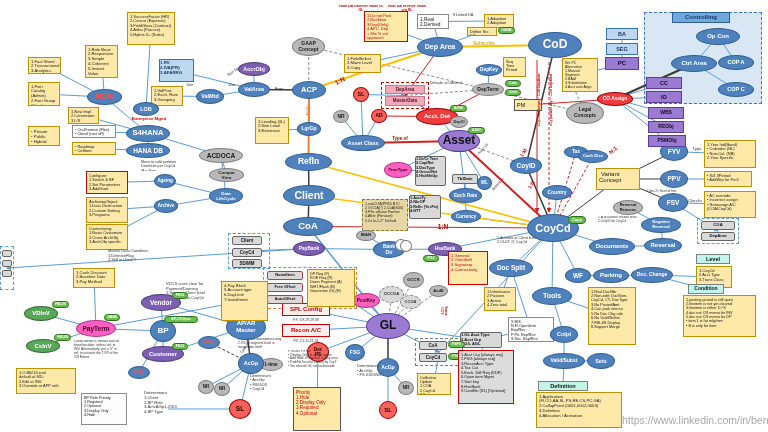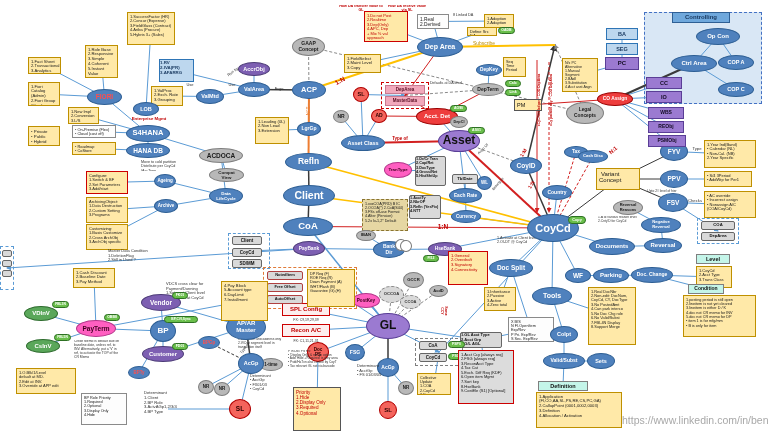--- a/index.html
+++ b/index.html
@@ -584,20 +584,21 @@
 8.Support Merge</div>
       <div class="node t-cb" style="left: 550px; top: 326px; width: 28px; height: 17px; font-size: 5.5px;">Colpt</div>
       <div class="node t-eb" style="left: 543px; top: 353px; width: 42px; height: 16px; font-size: 5px;">Valid/Subst</div>
       <div class="node t-cb" style="left: 587px; top: 353px; width: 28px; height: 16px; font-size: 5.5px;">Sets</div>
       <div class="node t-hdr" style="left: 538px; top: 381px; width: 50px; height: 10px; font-size: 5.5px;">Definition</div>
       <div class="node t-n" style="left: 536px; top: 392px; width: 86px; height: 36px; font-size: 4.2px;">1.Application
 (FI,CO,AA,SL,PS,RE,CS,PC,GA)
 2.CallupPoint (0001,0002,0003)
 3.Definition
 4.Allocation / Activation</div>
+      <div class="node t-eb" style="left: 528px; top: 32px; width: 54px; height: 26px; font-size: 12px;">CoD</div>
       <div class="node t-bb" style="left: 606px; top: 28px; width: 32px; height: 12px; font-size: 5.5px;">BA</div>
       <div class="node t-bb" style="left: 606px; top: 43px; width: 32px; height: 12px; font-size: 5.5px;">SEG</div>
       <div class="node t-pb" style="left: 605px; top: 57px; width: 34px; height: 13px; font-size: 6px;">PC</div>
       <div class="node t-hdrb" style="left: 672px; top: 12px; width: 58px; height: 11px; font-size: 6px;">Controlling</div>
       <div class="node t-eb" style="left: 696px; top: 28px; width: 44px; height: 17px; font-size: 6px;">Op Con</div>
       <div class="node t-eb" style="left: 671px; top: 55px; width: 46px; height: 17px; font-size: 6px;">Ctrl Area</div>
       <div class="node t-eb" style="left: 718px; top: 55px; width: 36px; height: 15px; font-size: 5.5px;">COP A</div>
       <div class="node t-eb" style="left: 718px; top: 82px; width: 36px; height: 15px; font-size: 5.5px;">COP C</div>
       <div class="node t-pb" style="left: 646px; top: 77px; width: 36px; height: 12px; font-size: 5.5px;">CC</div>
       <div class="node t-pb" style="left: 646px; top: 91px; width: 36px; height: 12px; font-size: 5.5px;">IO</div>

